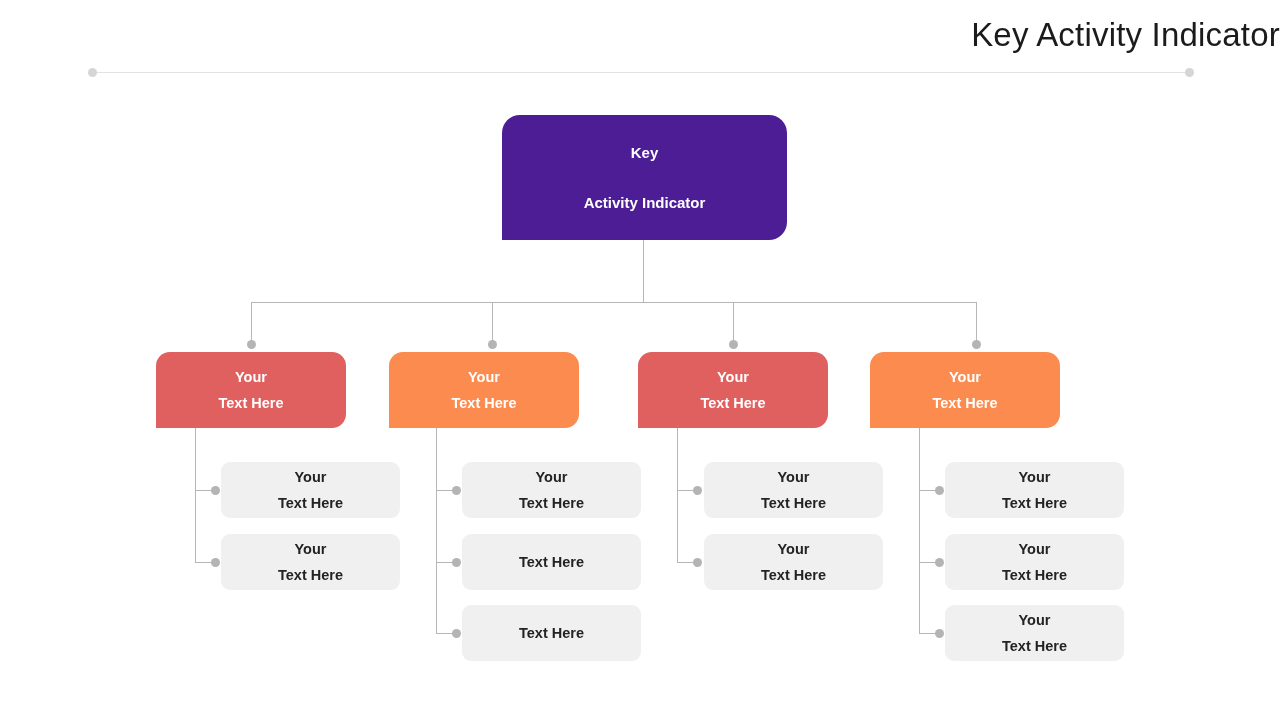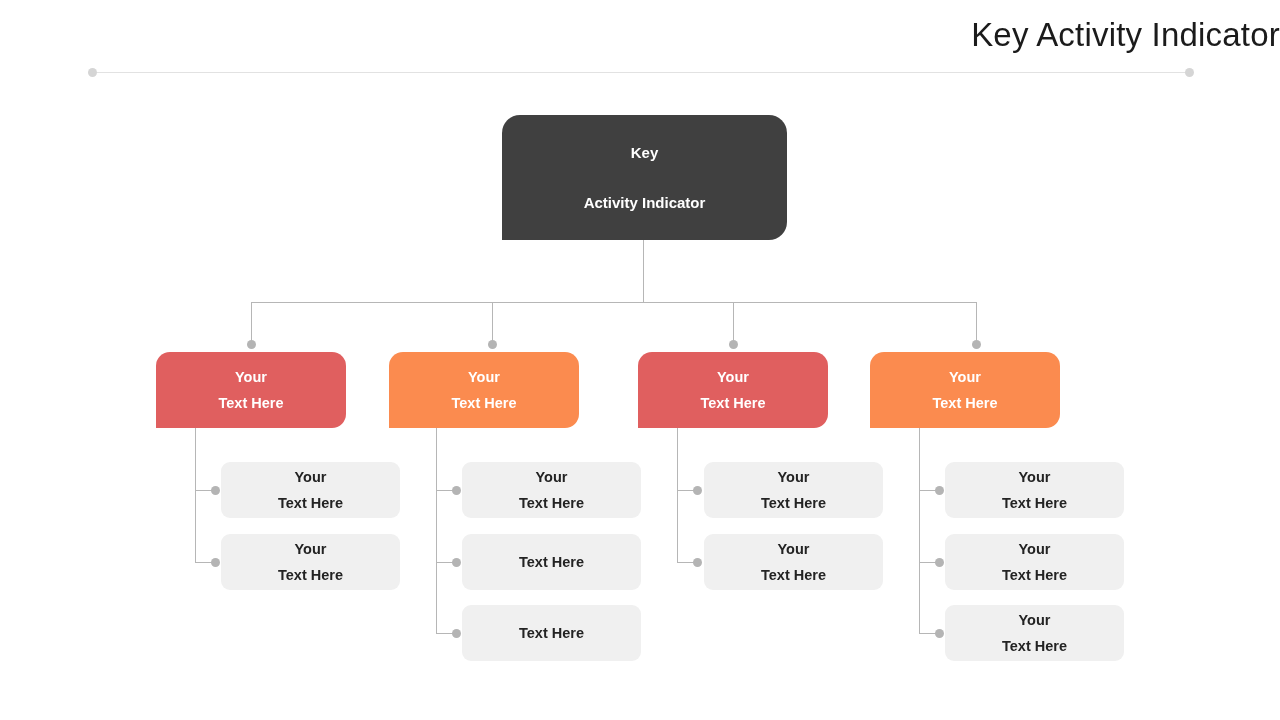--- a/index.html
+++ b/index.html
@@ -42,21 +42,21 @@
     top: 68px;
   }
   #rule-dot-left  { left: 88px; }
   #rule-dot-right { left: 1185px; }
 
   
   #root-node {
     position: absolute;
     left: 502px; top: 115px;
     width: 285px; height: 125px;
-    background: #404040;
+    background: #4c1d95;
     border-radius: 18px 18px 18px 0;
     display: flex;
     flex-direction: column;
     align-items: center;
     justify-content: center;
     color: #ffffff;
     font-weight: bold;
     font-size: 15px;
     line-height: 26px;
     text-align: center;

